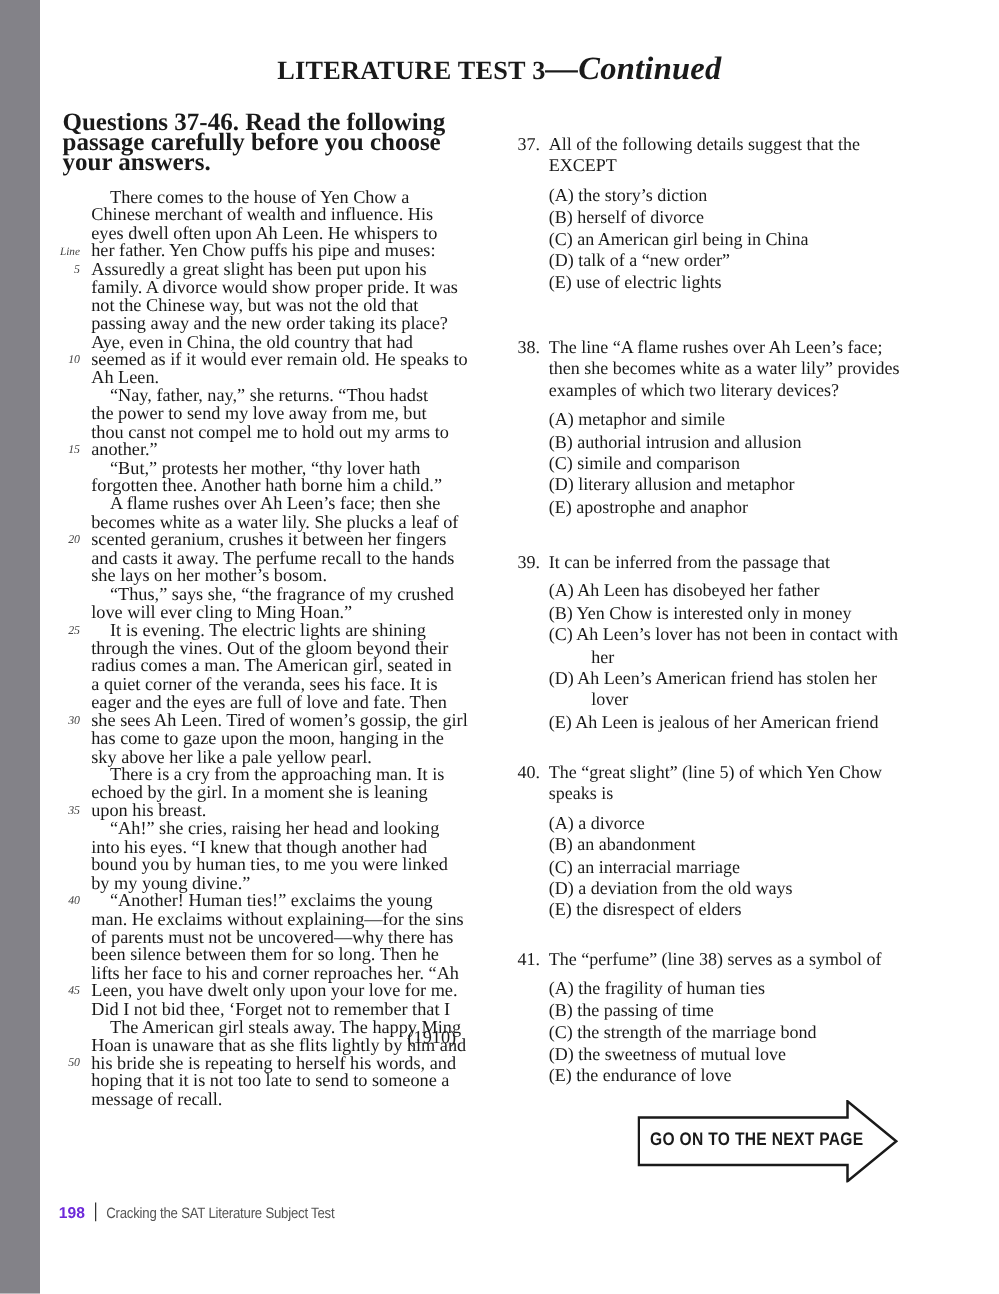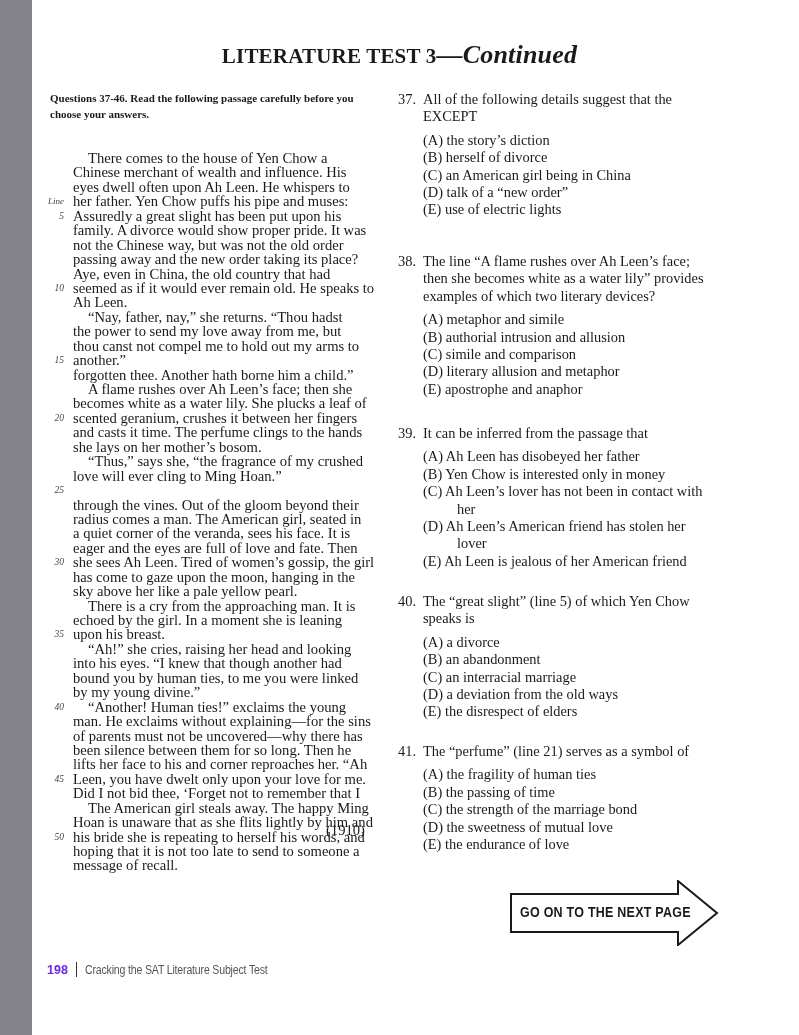--- a/index.html
+++ b/index.html
@@ -9,36 +9,36 @@
     font-family:"Liberation Serif", "DejaVu Serif", serif;
   }
   .sidebar { position:absolute; left:0; top:0; width:32px; height:1035px; background:#838288; }
   .title {
     position:absolute; left:0; right:0; top:40px; text-align:center;
     font-size:21px; font-weight:bold; letter-spacing:0.2px; 
   }
   .title .cont { font-style:italic; font-size:26px; font-weight:bold; }
   .instructions {
     position:absolute; left:50px; top:90px; width:310px;
-    font-size:11px; font-weight:bold; line-height:16px;
+    font-size:20px; font-weight:bold; line-height:16px;
   }
   .passage {
     position:absolute; left:73px; top:151px; width:312px;
     font-size:14.6px; line-height:14.45px;
   }
   .pline { white-space:nowrap; position:relative; height:14.45px; }
   .pline.indent { padding-left:15px; }
   .lnum {
     position:absolute; left:-43px; width:34px; text-align:right;
     font-style:italic; font-size:9.5px; color:#444;
   }
   .lnum.word { font-size:9px; }
   .year { position:absolute; left:326px; top:822px; font-size:14.6px;font-family:Liberation Serif, serif; }
   .questions { position:absolute; left:398px; top:91px; width:345px; font-size:14.4px; line-height:17.4px; }
-  .q { position:absolute; left:0; width:345px; }
+  .q { position:absolute; left:16px; width:345px;margin-top:17px; }
   .q .num { position:absolute; left:0; top:0; }
   .q .stem { margin-left:25px; }
   .q .opts { margin-left:25px; margin-top:6px; }
   .opt { position:relative; padding-left:0; }
   .opt .cont-line { padding-left:34px; }
   .footer {
     position:absolute; left:47px; top:962px;
     font-family:"Liberation Sans", "DejaVu Sans", sans-serif;
     font-size:12px; color:#555;
   }
@@ -65,38 +65,39 @@
 
 <div class="instructions">Questions 37-46. Read the following passage carefully before you choose your answers.</div>
 
 <div class="passage" id="passage">
     <div class="pline indent"><span>There comes to the house of Yen Chow a</span></div>
     <div class="pline"><span>Chinese merchant of wealth and influence. His</span></div>
     <div class="pline"><span>eyes dwell often upon Ah Leen. He whispers to</span></div>
     <div class="pline"><span class="lnum word">Line</span><span>her father. Yen Chow puffs his pipe and muses:</span></div>
     <div class="pline"><span class="lnum">5</span><span>Assuredly a great slight has been put upon his</span></div>
     <div class="pline"><span>family. A divorce would show proper pride. It was</span></div>
-    <div class="pline"><span>not the Chinese way, but was not the old order</span></div>
+    <div class="pline"><span>not the Chinese way, but was not the old that</span></div>
     <div class="pline"><span>passing away and the new order taking its place?</span></div>
     <div class="pline"><span>Aye, even in China, the old country that had</span></div>
     <div class="pline"><span class="lnum">10</span><span>seemed as if it would ever remain old. He speaks to</span></div>
     <div class="pline"><span>Ah Leen.</span></div>
     <div class="pline indent"><span>“Nay, father, nay,” she returns. “Thou hadst</span></div>
     <div class="pline"><span>the power to send my love away from me, but</span></div>
     <div class="pline"><span>thou canst not compel me to hold out my arms to</span></div>
     <div class="pline"><span class="lnum">15</span><span>another.”</span></div>
+    <div class="pline indent"><span>“But,” protests her mother, “thy lover hath</span></div>
     <div class="pline"><span>forgotten thee. Another hath borne him a child.”</span></div>
     <div class="pline indent"><span>A flame rushes over Ah Leen’s face; then she</span></div>
     <div class="pline"><span>becomes white as a water lily. She plucks a leaf of</span></div>
     <div class="pline"><span class="lnum">20</span><span>scented geranium, crushes it between her fingers</span></div>
-    <div class="pline"><span>and casts it time. The perfume clings to the hands</span></div>
+    <div class="pline"><span>and casts it away. The perfume recall to the hands</span></div>
     <div class="pline"><span>she lays on her mother’s bosom.</span></div>
     <div class="pline indent"><span>“Thus,” says she, “the fragrance of my crushed</span></div>
     <div class="pline"><span>love will ever cling to Ming Hoan.”</span></div>
-    <div class="pline indent"><span class="lnum">25</span></div>
+    <div class="pline indent"><span class="lnum">25</span><span>It is evening. The electric lights are shining</span></div>
     <div class="pline"><span>through the vines. Out of the gloom beyond their</span></div>
     <div class="pline"><span>radius comes a man. The American girl, seated in</span></div>
     <div class="pline"><span>a quiet corner of the veranda, sees his face. It is</span></div>
     <div class="pline"><span>eager and the eyes are full of love and fate. Then</span></div>
     <div class="pline"><span class="lnum">30</span><span>she sees Ah Leen. Tired of women’s gossip, the girl</span></div>
     <div class="pline"><span>has come to gaze upon the moon, hanging in the</span></div>
     <div class="pline"><span>sky above her like a pale yellow pearl.</span></div>
     <div class="pline indent"><span>There is a cry from the approaching man. It is</span></div>
     <div class="pline"><span>echoed by the girl. In a moment she is leaning</span></div>
     <div class="pline"><span class="lnum">35</span><span>upon his breast.</span></div>
@@ -214,21 +215,21 @@
           <div>(D) a deviation from the old ways</div>
         </div>
         <div class="opt">
           <div>(E) the disrespect of elders</div>
         </div>
       </div>
     </div>
     <div class="q" style="top: 652px;">
       <span class="num">41.</span>
       <div class="stem">
-        <div>The “perfume” (line 21) serves as a symbol of</div>
+        <div>The “perfume” (line 38) serves as a symbol of</div>
       </div>
       <div class="opts">
         <div class="opt">
           <div>(A) the fragility of human ties</div>
         </div>
         <div class="opt">
           <div>(B) the passing of time</div>
         </div>
         <div class="opt">
           <div>(C) the strength of the marriage bond</div>

